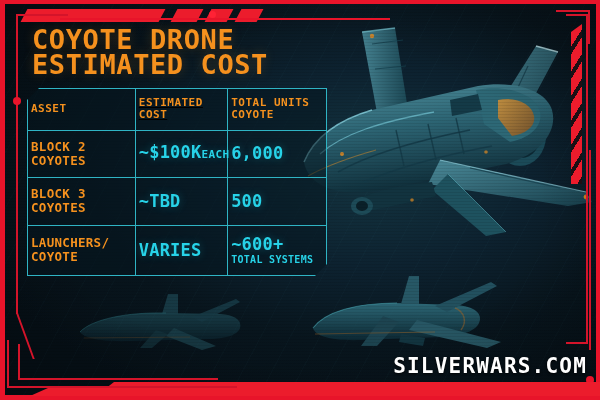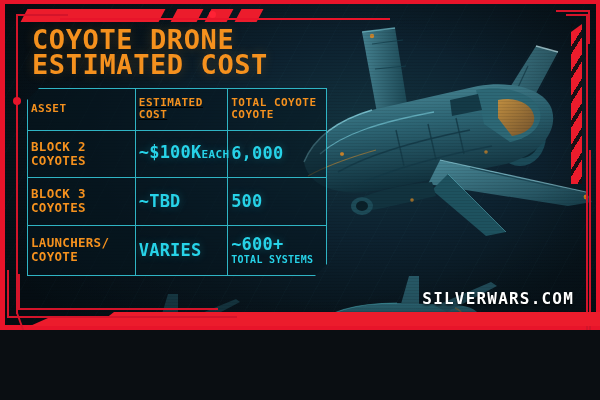--- a/index.html
+++ b/index.html
@@ -1,21 +1,21 @@
 <!DOCTYPE html>
 <html><head>
 <meta charset="utf-8">
 <style>
   * { margin:0; padding:0; box-sizing:border-box; }
   html,body { width:600px; height:400px; overflow:hidden; background:#0a0e12; }
   body { font-family:"Liberation Sans", sans-serif; }
 
   #poster {
     position:relative;
-    width:600px; height:330px;
+    width:600px; height:400px;
     background:
       radial-gradient(ellipse 420px 260px at 62% 42%, #143642 0%, #0d2230 38%, #08151d 68%, #061017 100%),
       linear-gradient(160deg,#0b1820 0%,#071119 100%);
     overflow:hidden;
   }
 
   
   .circuit { position:absolute; inset:0; opacity:.5; }
   .diag {
     position:absolute; inset:-40px;
@@ -151,22 +151,22 @@
   }
   .val .sub { font-size:11px; letter-spacing:.4px; }
   .subline {
     display:block; color:#27d3e8; font-weight:bold;
     font-size:10px; line-height:11px; letter-spacing:.3px;
     font-family:"DejaVu Sans Mono", monospace;
   }
 
   
   .watermark {
-    position:absolute; right:26px; bottom:22px;
-    color:#ffffff; font-weight:bold; font-size:16px;
+    position:absolute; right:13px; bottom:22px;
+    color:#ffffff; font-weight:bold; font-size:21px;
     letter-spacing:1.2px; font-family:"DejaVu Sans Mono", monospace;
     text-shadow:0 1px 3px rgba(0,0,0,.9);
   }
 </style>
 </head>
 <body>
 
 <div id="poster">
 
   <div class="circuit">
@@ -290,21 +290,21 @@
       <tbody>
           <tr>
         <td class="col-a">
           <div class="hcell">ASSET</div>
         </td>
         <td class="col-b">
           <div class="hcell">ESTIMATED</div>
           <div class="hcell">COST</div>
         </td>
         <td class="col-c">
-          <div class="hcell">TOTAL COYOTE</div>
+          <div class="hcell">TOTAL UNITS</div>
           <div class="hcell">COYOTE</div>
         </td>
       </tr>
 
       <tr>
         <td>
           <div class="asset">BLOCK 2</div>
           <div class="asset">COYOTES</div>
         </td>
         <td>

